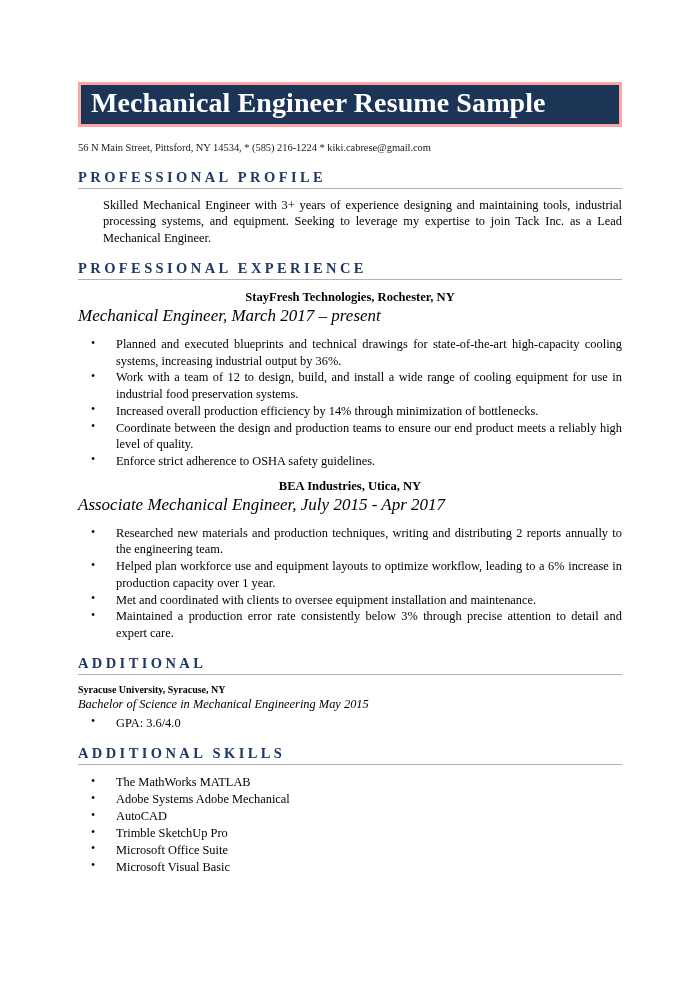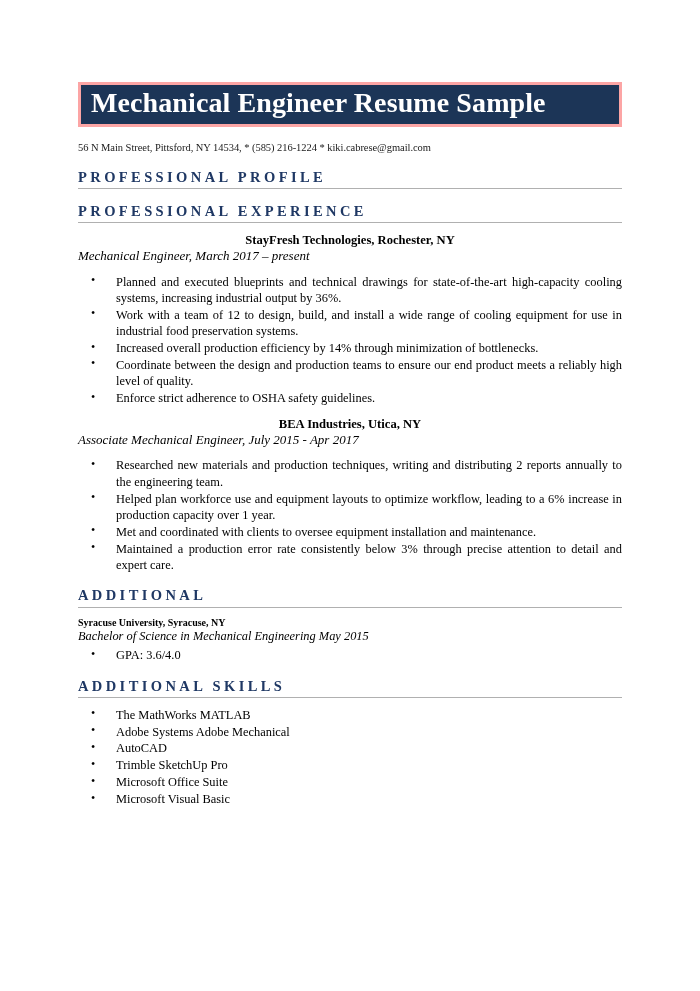--- a/index.html
+++ b/index.html
@@ -88,21 +88,21 @@
     margin-top: 9px;
   }
   .job-employer {
     font-weight: bold;
     font-size: 12.6px;
     line-height: 1.28;
     text-align: center;
   }
   .job-role {
     font-style: italic;
-    font-size: 13px;
+    font-size: 17px;
     line-height: 1.28;
   }
 
   
   ul.bullets {
     list-style: none;
     margin: 9px 0 0 0;
     padding: 0;
   }
   ul.bullets.tight {
@@ -148,20 +148,21 @@
 <div class="page">
   <div class="content">
 
     <div class="name-banner">
       <span class="name-text">Mechanical Engineer Resume Sample</span>
     </div>
     <div class="contact-line">56 N Main Street, Pittsford, NY 14534, * (585) 216-1224 * kiki.cabrese@gmail.com</div>
 
     <div class="section">
       <div class="section-title">PROFESSIONAL PROFILE</div>
+      <p class="profile-text">Skilled Mechanical Engineer with 3+ years of experience designing and maintaining tools, industrial processing systems, and equipment. Seeking to leverage my expertise to join Tack Inc. as a Lead Mechanical Engineer.</p>
     </div>
 
     <div class="section">
       <div class="section-title">PROFESSIONAL EXPERIENCE</div>
 
       <div class="job">
         <div class="job-employer">StayFresh Technologies, Rochester, NY</div>
         <div class="job-role">Mechanical Engineer, March 2017 – present</div>
         <ul class="bullets">
           <li><span class="bullet-dot">•</span><span>Planned and executed blueprints and technical drawings for state-of-the-art high-capacity cooling systems, increasing industrial output by 36%.</span></li>

